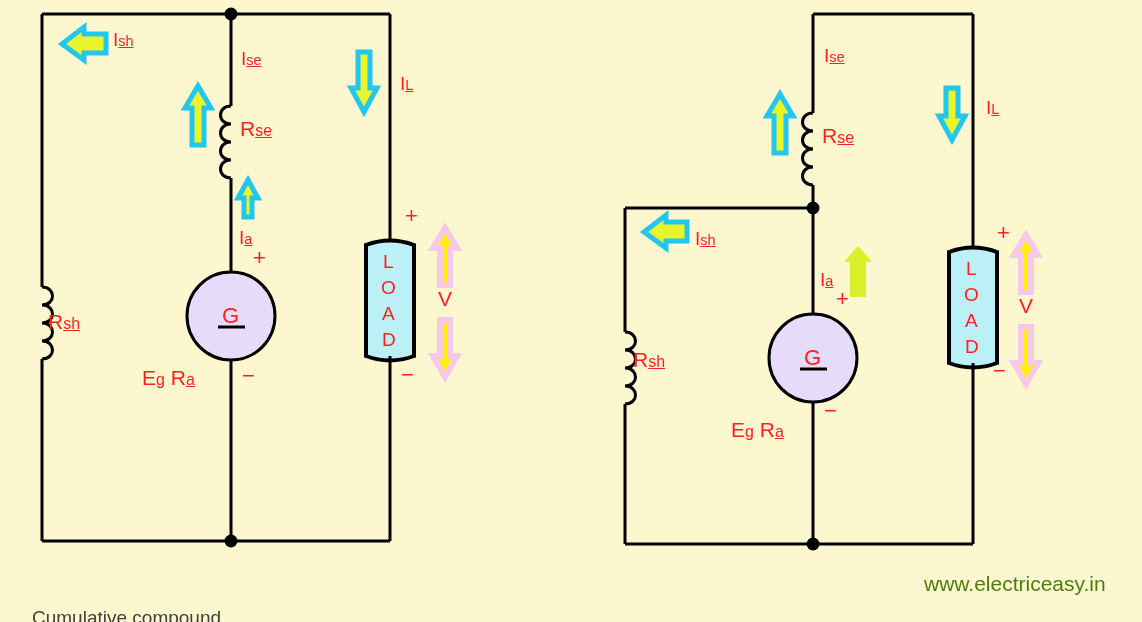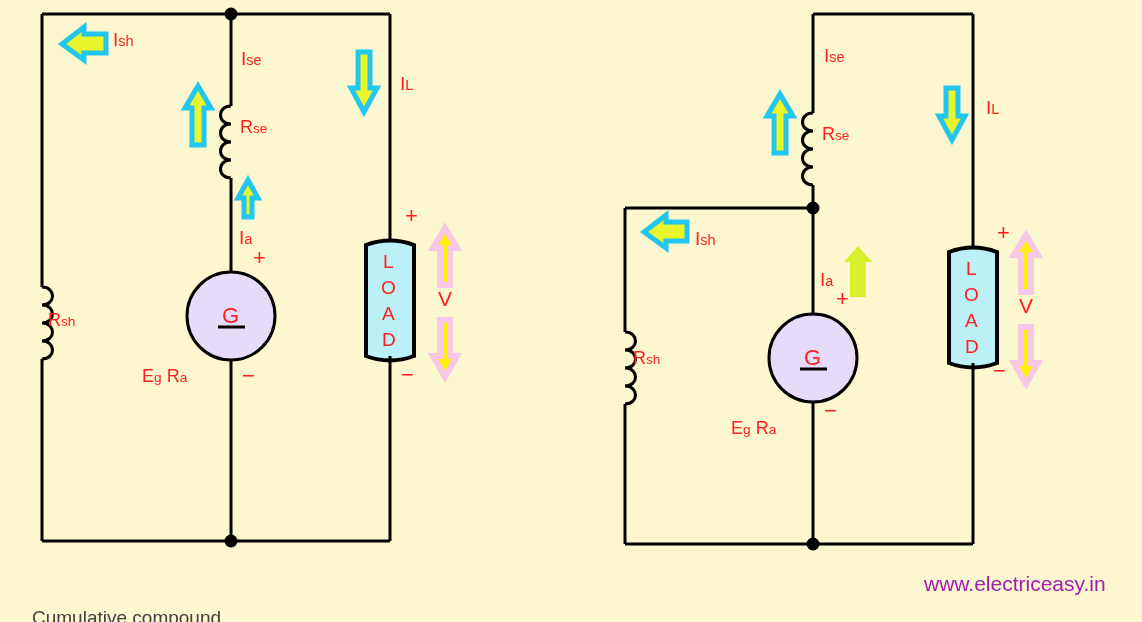--- a/index.html
+++ b/index.html
@@ -12,32 +12,32 @@
   }
   #stage{position:absolute;left:0;top:0;width:1142px;height:622px;}
   svg.diagram{position:absolute;left:0;top:0;width:1142px;height:622px;}
   .lbl{
     position:absolute;
     color:#FF2020;
     font-family:"Liberation Sans", sans-serif;
     white-space:nowrap;
     user-select:none;
   }
-  .lbl .sub{font-size:0.76em;}
+  .lbl .sub{font-size:0.76em;text-decoration:underline;}
   .caption{font-size:19px;color:#404040;margin-top:36px;}
   .watermark{
     position:absolute;
-    color:#a21caf;
+    color:#4d7c0f;
     font-family:"Liberation Sans", sans-serif;
     font-size:21px;
     white-space:nowrap;
   }
   .sym{font-size:22px;}
   .cur{font-size:19px;}
-  .res{font-size:18px;}
+  .res{font-size:21px;}
   .loadword{font-size:19px;}
   .pm{font-size:22px;line-height:1;}
 </style>
 </head>
 <body style="background: rgb(252, 247, 206);">
 
 <div id="stage">
 
   <svg class="diagram" viewBox="0 0 1142 622">
     <defs>

